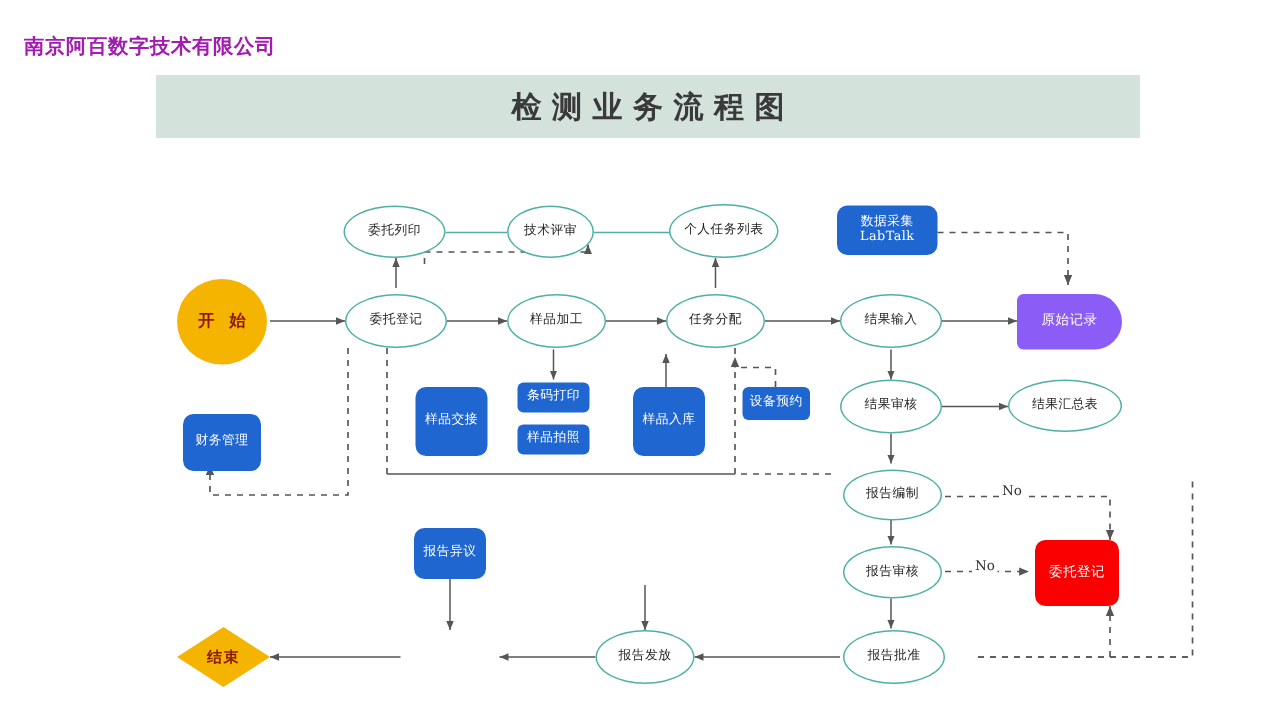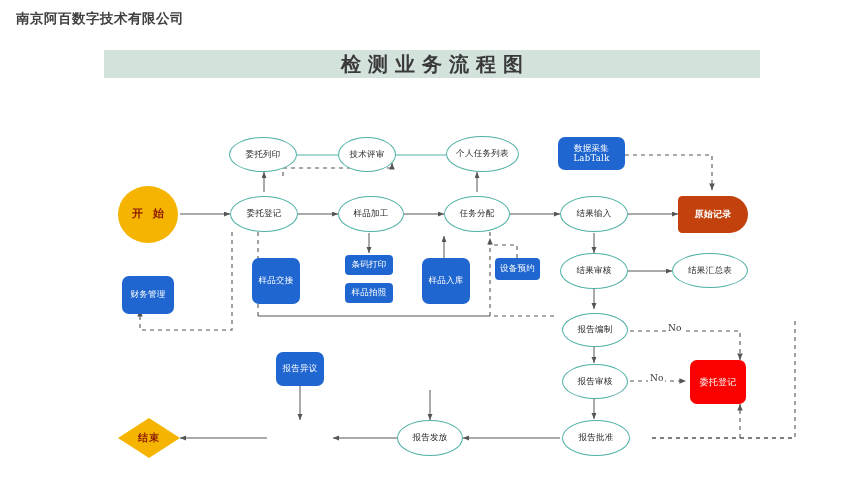--- a/index.html
+++ b/index.html
@@ -1,26 +1,26 @@
 <!DOCTYPE html>
 <html><head>
 <meta charset="utf-8">
 <style>
   html,body{margin:0;padding:0;background:#ffffff;}
   body{width:853px;height:480px;position:relative;overflow:hidden;
        font-family:"DejaVu Sans","Liberation Sans",sans-serif;}
 
   #company-name{
-    position:absolute;left:16px;top:10px;
-    font-family:"DejaVu Serif","Liberation Serif",serif;
-    font-weight:bold;font-size:13.5px;color:#404040;letter-spacing:.5px;
+    position:absolute;left:16px;top:22px;
+    font-family:"DejaVu Serif","Liberation Serif",serif;
+    font-weight:bold;font-size:13.5px;color:#a21caf;letter-spacing:.5px;
   }
 
   #title-banner{
-    position:absolute;left:104px;top:50px;width:656px;height:28px;
+    position:absolute;left:104px;top:50px;width:656px;height:42px;
     background:#d4e2dc;
   }
   #title-text{
     position:absolute;left:0;top:0;width:100%;height:100%;
     display:flex;align-items:center;justify-content:center;
     font-family:"DejaVu Serif","Liberation Serif",serif;
     font-weight:bold;font-size:20px;color:#3a3a3a;letter-spacing:7px;
     text-indent:7px;
   }
 
@@ -43,23 +43,23 @@
     font-family:"DejaVu Serif","Liberation Serif",serif;letter-spacing:.3px;
   }
   .bluebox.small{border-radius:4px;font-size:8.5px;}
   
   .redbox{
     background:#fa0000;border-radius:7px;color:#ffffff;font-size:9px;
     font-family:"DejaVu Serif","Liberation Serif",serif;letter-spacing:.3px;
   }
   
   .docbox{
-    background:#c2410c;color:#fff;font-size:9px;
-    font-family:"DejaVu Serif","Liberation Serif",serif;
-    border-radius:6px 26px 26px 6px;letter-spacing:.3px;font-weight:bold;
+    background:#8b5cf6;color:#fff;font-size:9px;
+    font-family:"DejaVu Serif","Liberation Serif",serif;
+    border-radius:6px 26px 26px 6px;letter-spacing:.3px;
   }
   
   .startcircle{
     background:#f5b400;border-radius:50%;color:#8a1a00;
     font-family:"DejaVu Serif","Liberation Serif",serif;
     font-size:11px;font-weight:bold;letter-spacing:3px;text-indent:3px;
   }
   
   .diamond-wrap{position:absolute;}
   .diamond{width:100%;height:100%;background:#f5b400;
@@ -201,21 +201,21 @@
 
   <div class="node bluebox" style="left:558px;top:137px;width:67px;height:33px;flex-direction:column;">
     <span class="lbl2">数据采集</span>
     <span class="lbl2">LabTalk</span>
   </div>
 
   <div class="node docbox" style="left:678px;top:196px;width:70px;height:37px;">原始记录</div>
 
   <div class="node bluebox" style="left:122px;top:276px;width:52px;height:38px;">财务管理</div>
 
-  <div class="node bluebox" style="left:252px;top:258px;width:48px;height:46px;">样品交接</div>
+  <div class="node bluebox" style="left:277px;top:258px;width:48px;height:46px;">样品交接</div>
 
   <div class="node bluebox small" style="left:345px;top:255px;width:48px;height:20px;">条码打印</div>
 
   <div class="node bluebox small" style="left:345px;top:283px;width:48px;height:20px;">样品拍照</div>
 
   <div class="node bluebox" style="left:422px;top:258px;width:48px;height:46px;">样品入库</div>
 
   <div class="node bluebox small" style="left:495px;top:258px;width:45px;height:22px;">设备预约</div>
 
   <div class="node bluebox" style="left:276px;top:352px;width:48px;height:34px;">报告异议</div>

